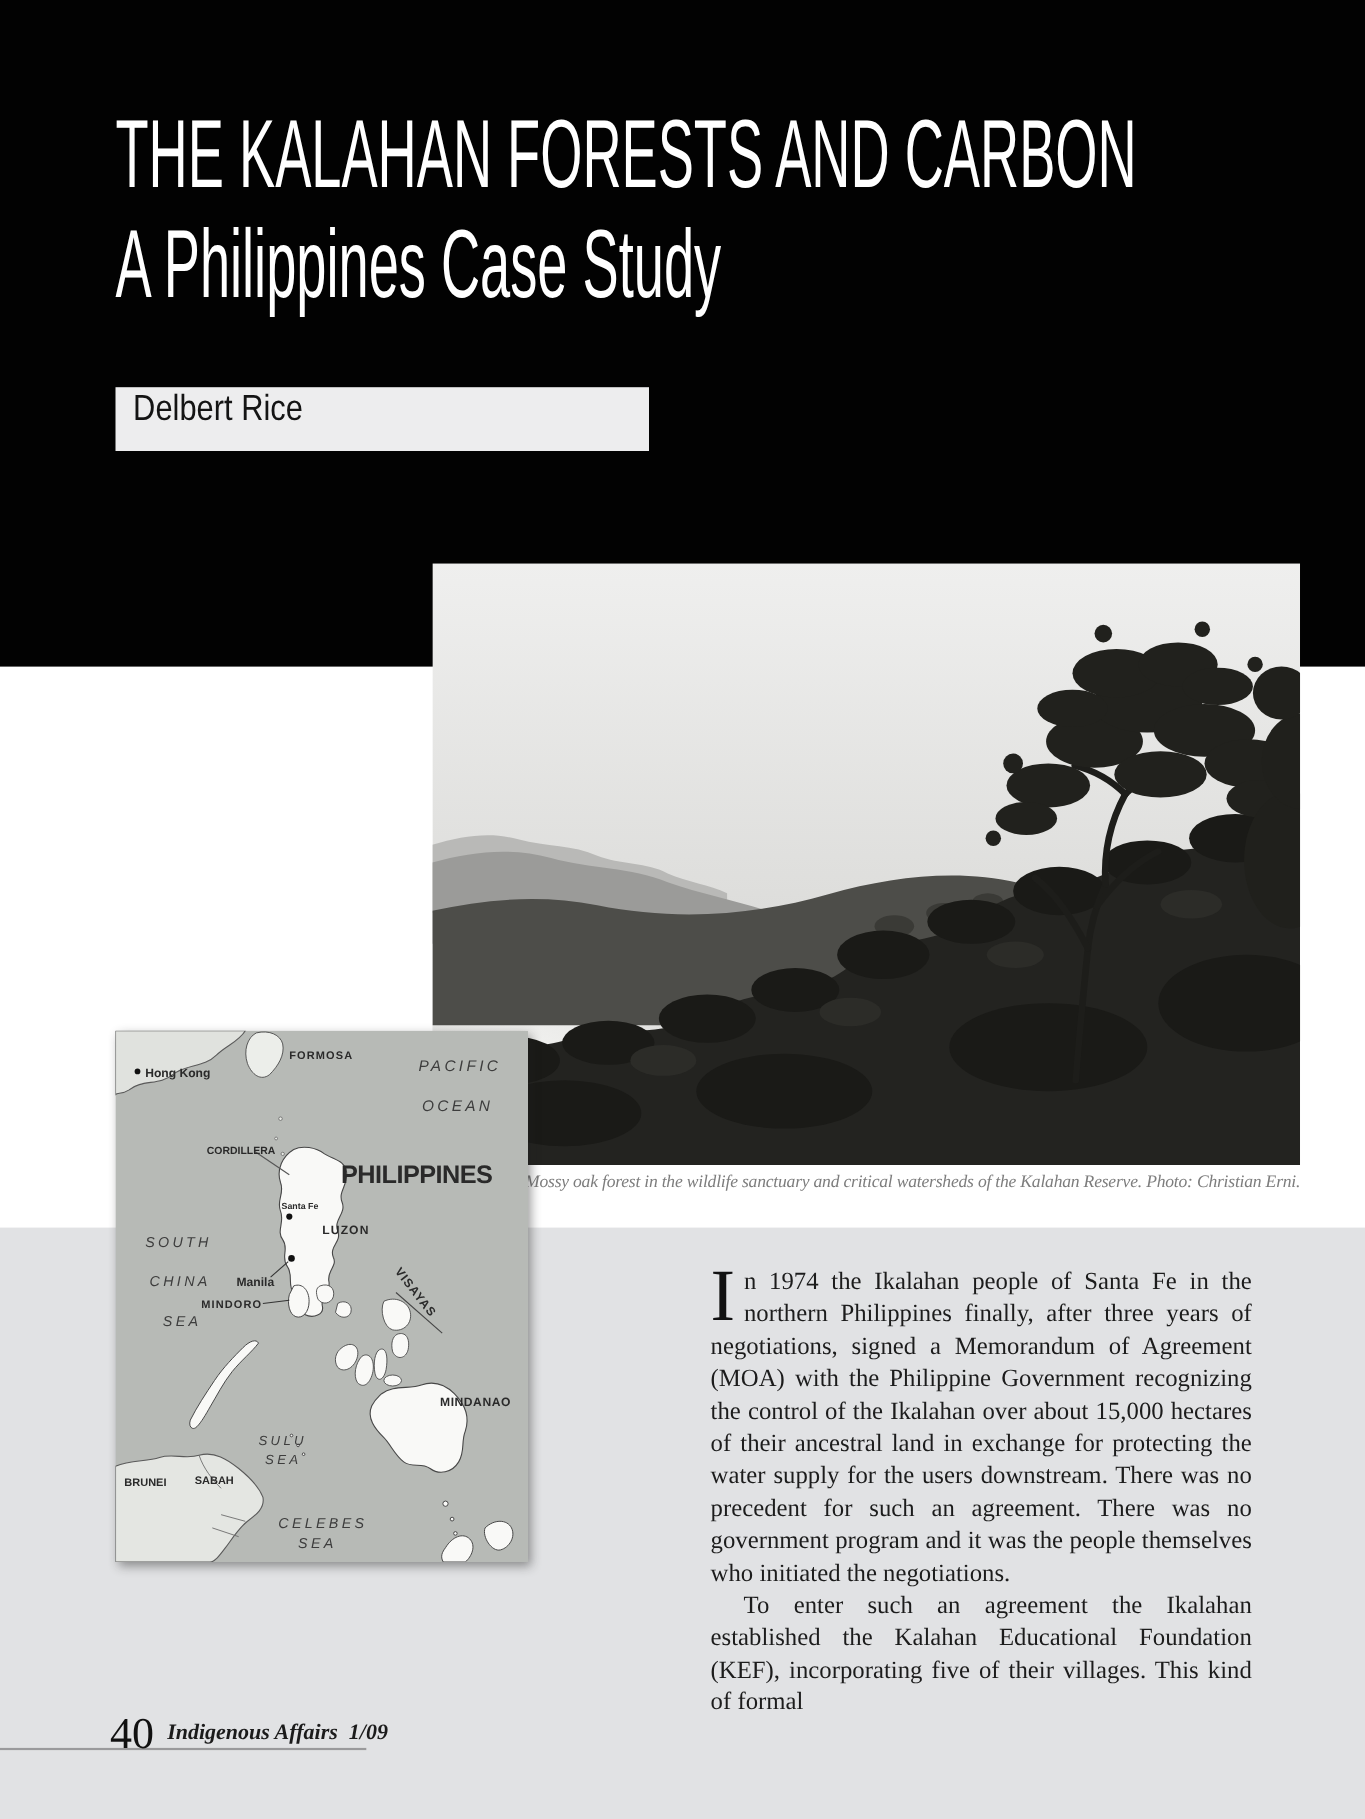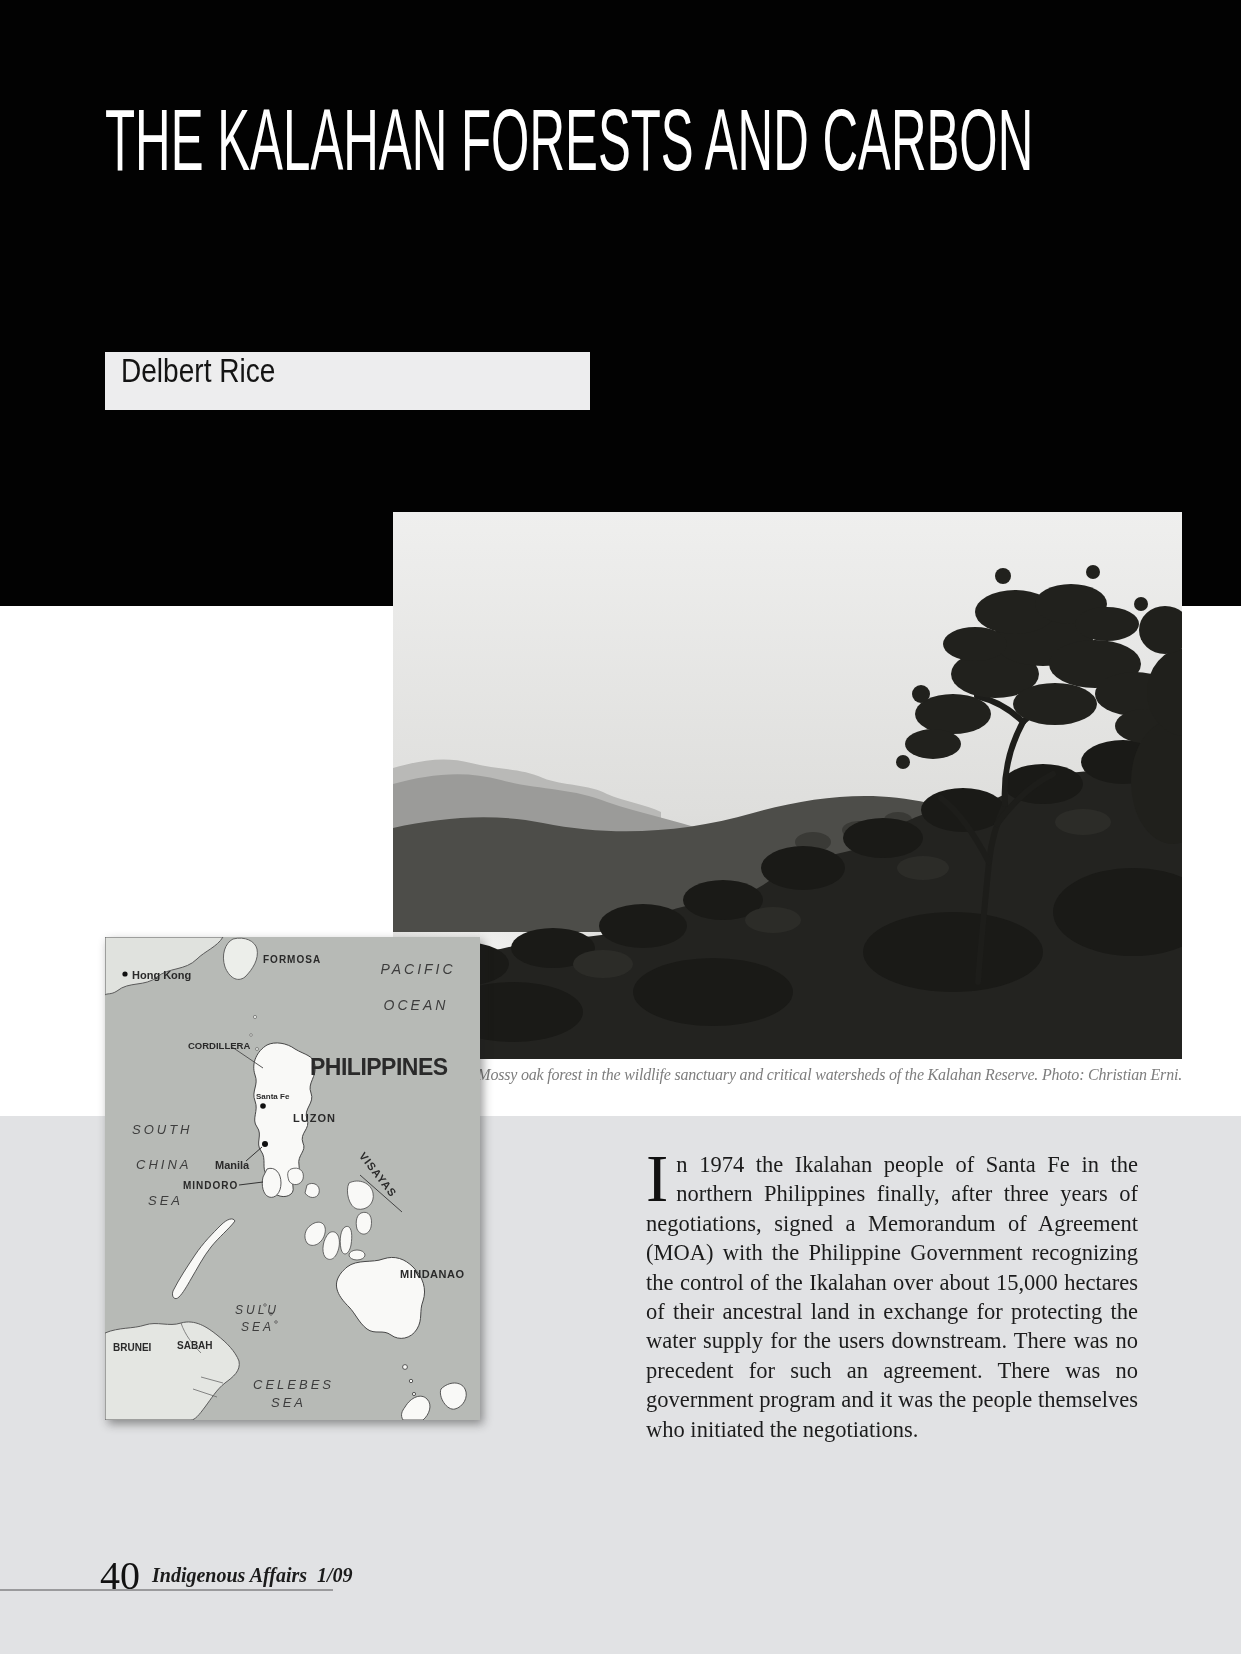--- a/index.html
+++ b/index.html
@@ -65,20 +65,23 @@
   .journal-line .issue{margin-left:10px;}
 </style>
 </head>
 <body>
 
 <div class="page">
 
   <div class="header-banner">
     <div class="title-line title-1">
       <span class="condense">THE KALAHAN FORESTS AND CARBON</span>
+    </div>
+    <div class="title-line title-2">
+      <span class="condense">A Philippines Case Study</span>
     </div>
     <div class="author-box">
       <span class="author-name">
         <span class="condense">Delbert Rice</span>
       </span>
     </div>
   </div>
 
   <div class="photo">
     <svg width="789" height="547" viewBox="0 0 789 547" preserveAspectRatio="none">
@@ -238,20 +241,21 @@
       <text x="136" y="394" class="m-sea" font-size="12">SEA</text>
       <text x="8" y="414" class="m-bold" font-size="10">BRUNEI</text>
       <text x="72" y="412" class="m-bold" font-size="10">SABAH</text>
       <text x="148" y="452" class="m-sea" font-size="13">CELEBES</text>
       <text x="166" y="470" class="m-sea" font-size="13">SEA</text>
     </svg>
   </div>
 
   <div class="article">
     <p><span class="dropcap">I</span><span>n 1974 the Ikalahan people of Santa Fe in the northern Philippines finally, after three years of negotiations, signed a Memorandum of Agreement (MOA) with the Philippine Government recognizing the control of the Ikalahan over about 15,000 hectares of their ancestral land in exchange for protecting the water supply for the users downstream. There was no precedent for such an agreement. There was no government program and it was the people themselves who initiated the negotiations.</span></p>
+    <p class="para-2">To enter such an agreement the Ikalahan established the Kalahan Educational Foundation (KEF), incorporating five of their villages. This kind of formal</p>
   </div>
 
   <div class="footer-rule"></div>
   <div class="page-number">40</div>
   <div class="journal-line">
     <span>Indigenous Affairs</span><span class="issue">1/09</span>
   </div>
 
 </div>
 

